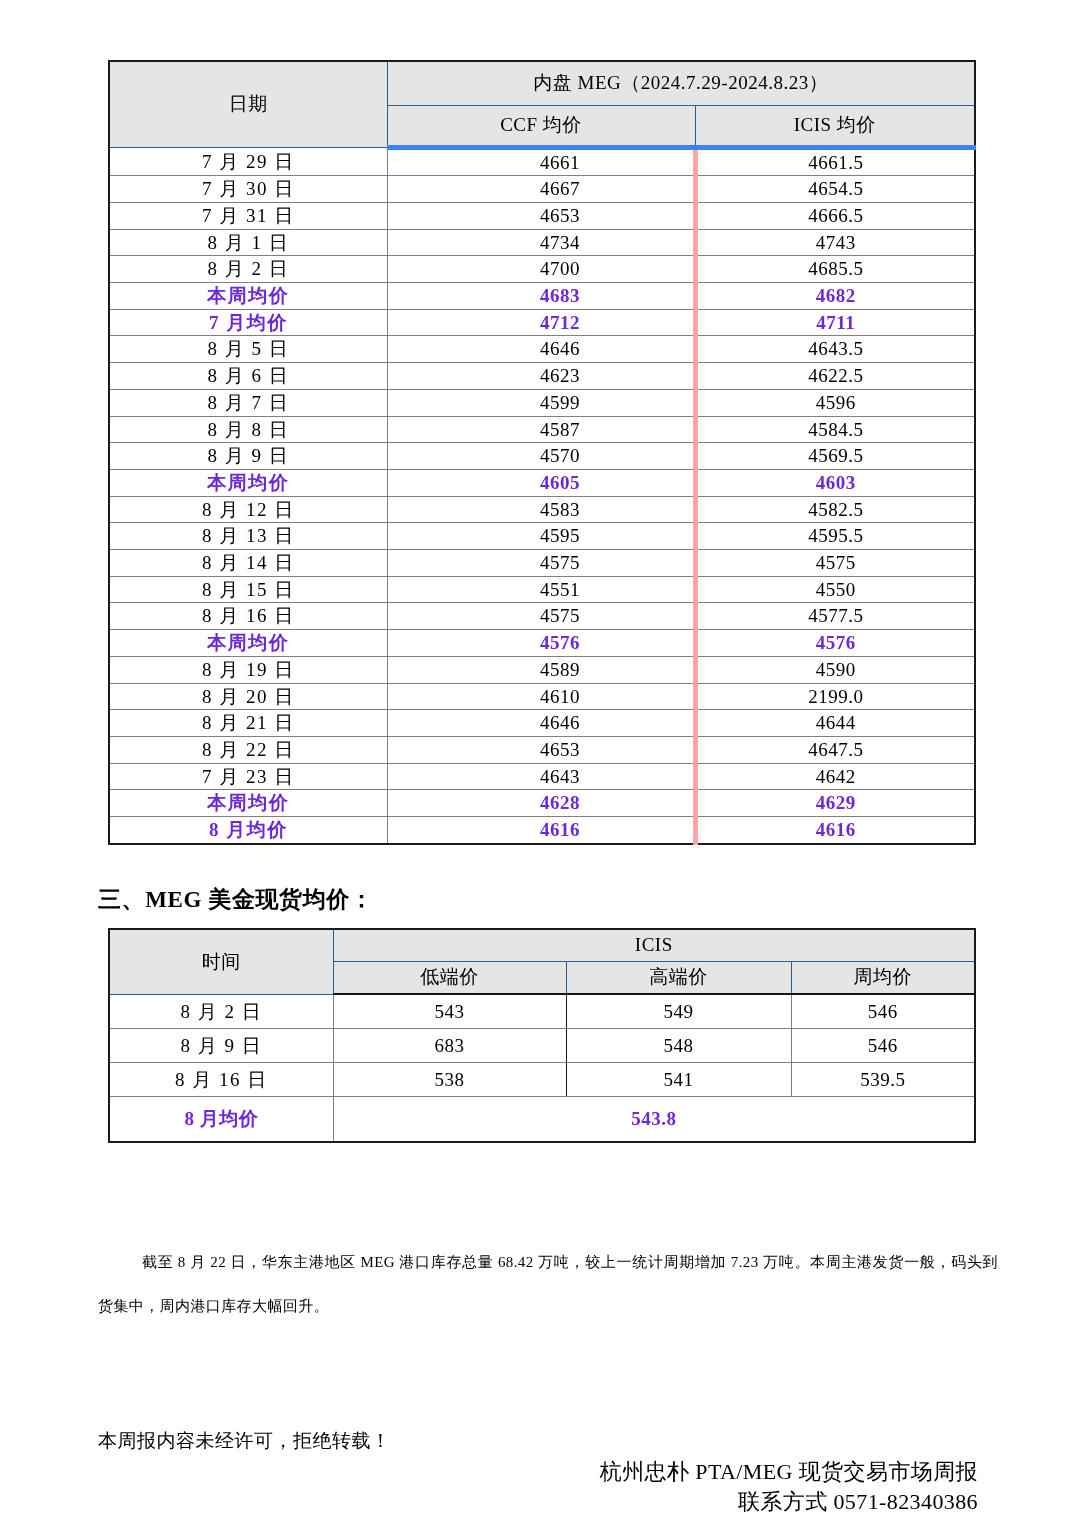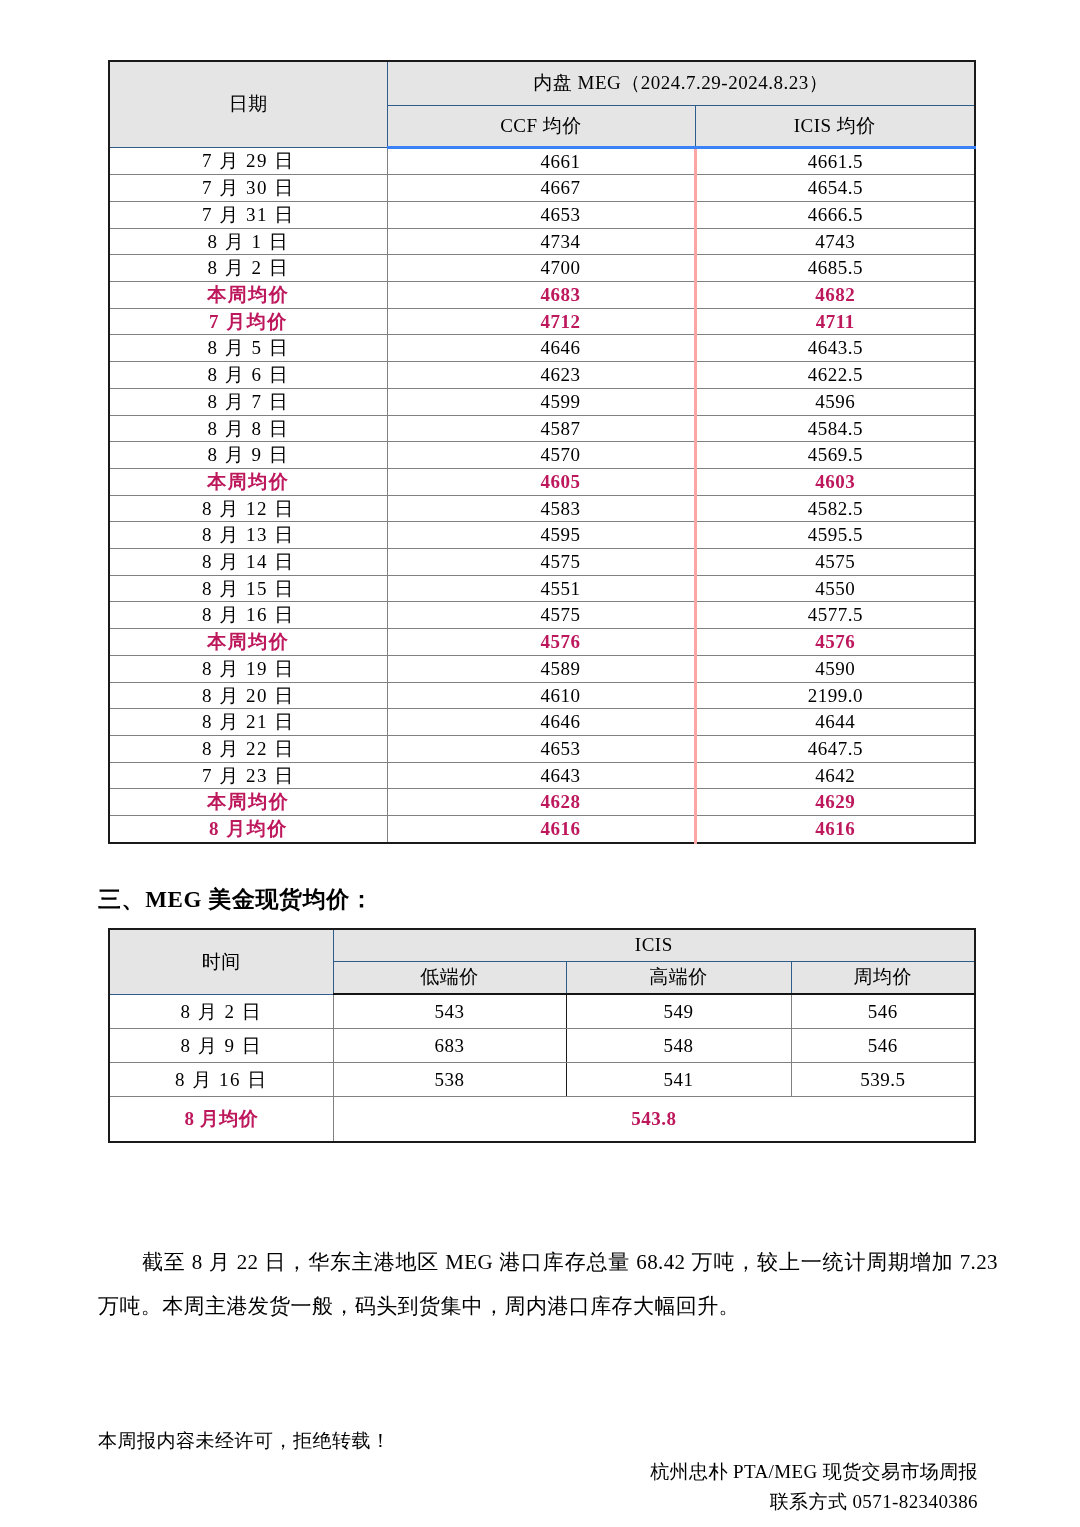--- a/index.html
+++ b/index.html
@@ -60,29 +60,29 @@
     height: 42px;
   }
   #meg-inner-table tbody td {
     height: 25.7px;
     line-height: 25.7px;
   }
   #meg-inner-table tbody tr:last-child td {
     border-bottom: 2px solid #1a1a1a;
   }
   #meg-inner-table .hdr-sub td {
-    border-bottom: 3px solid #3b82f6;
+    border-bottom: 5px solid #3b82f6;
   }
   #meg-inner-table td.sep-strong {
     border-left: 1px solid #1a1a1a;
-    border-right: 3px solid #fca5a5;
+    border-right: 5px solid #fca5a5;
     padding-left: 40px;
   }
   .hl {
-    color: #be185d;
+    color: #6d28d9;
     font-weight: bold;
   }
   .date-cell { letter-spacing: 1.5px; }
 
   
   .section-heading {
     position: absolute;
     font-size: 23px;
     font-weight: bold;
     letter-spacing: 0.6px;
@@ -120,21 +120,21 @@
     border-top: 1px solid #555;
   }
   #meg-usd-table tbody tr.avg-row td { height: 44px; line-height: 44px; }
 
   
   #inventory-paragraph {
     position: absolute;
     left: 98px;
     top: 1240px;
     width: 900px;
-    font-size: 21px;
+    font-size: 15px;
     line-height: 44px;
     text-indent: 44px;
     text-align: justify;
     letter-spacing: 0.4px;
   }
 
   
   #footer-notice {
     position: absolute;
     left: 98px;
@@ -142,21 +142,21 @@
     font-size: 19px;
     letter-spacing: 0.5px;
     white-space: nowrap;
     text-align: center;
   }
   #footer-right {
     position: absolute;
     right: 102px;
     top: 1457px;
     text-align: right;
-    font-size: 19px;
+    font-size: 22px;
     line-height: 30px;
     letter-spacing: 0.4px;
     white-space: nowrap;
   }
 </style>
 </head>
 <body>
 
 <div class="page">
 

